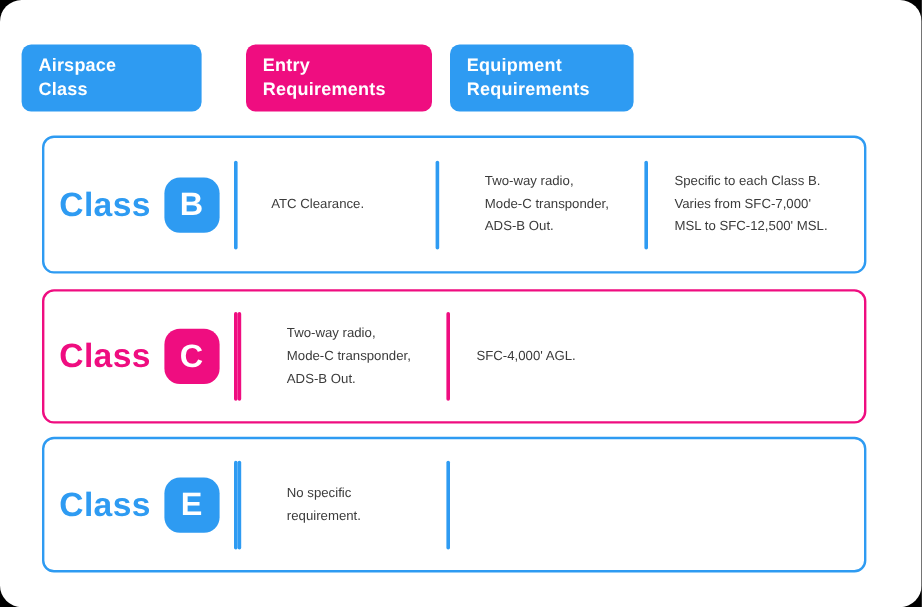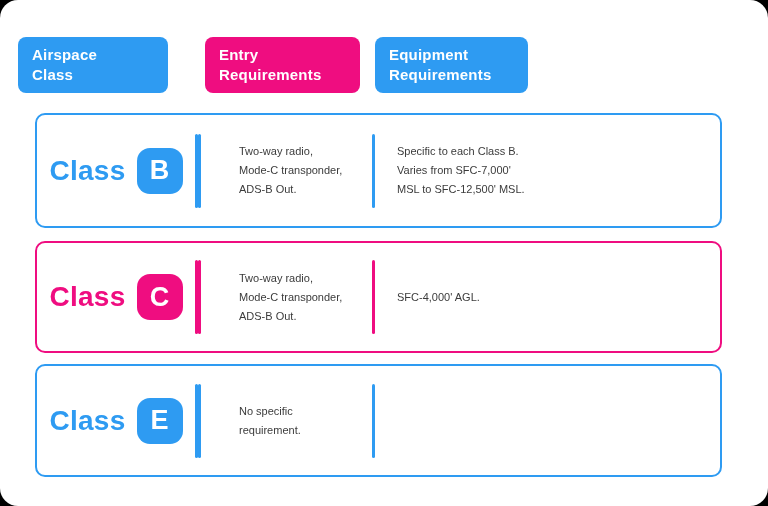--- a/index.html
+++ b/index.html
@@ -115,20 +115,21 @@
 Requirements</div>
   <div class="pill theme-blue" id="pill-equipment">Equipment
 Requirements</div>
 
   <div class="row theme-blue" id="row-b">
     <div class="cell-class">
       <span class="class-word">Class</span>
       <span class="class-badge">B</span>
     </div>
     <span class="divider"></span>
+    <div class="cell-text cell-entry">ATC Clearance.</div>
     <span class="divider"></span>
     <div class="cell-text cell-equipment">Two-way radio,
 Mode-C transponder,
 ADS-B Out.</div>
     <span class="divider"></span>
     <div class="cell-text cell-height">Specific to each Class B.
 Varies from SFC-7,000'
 MSL to SFC-12,500' MSL.</div>
   </div>
 

